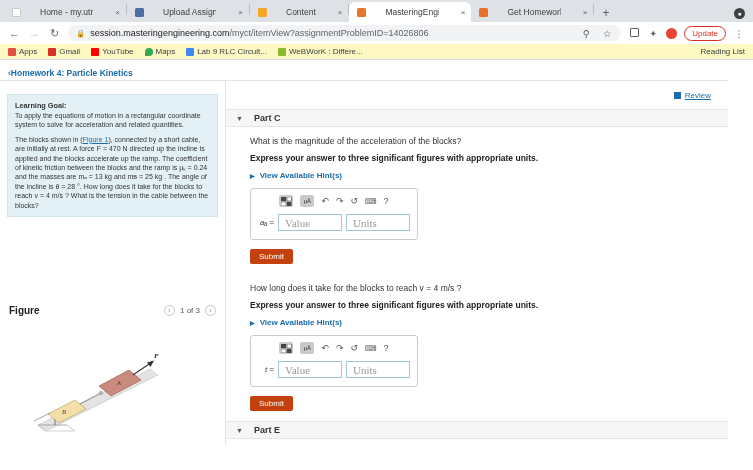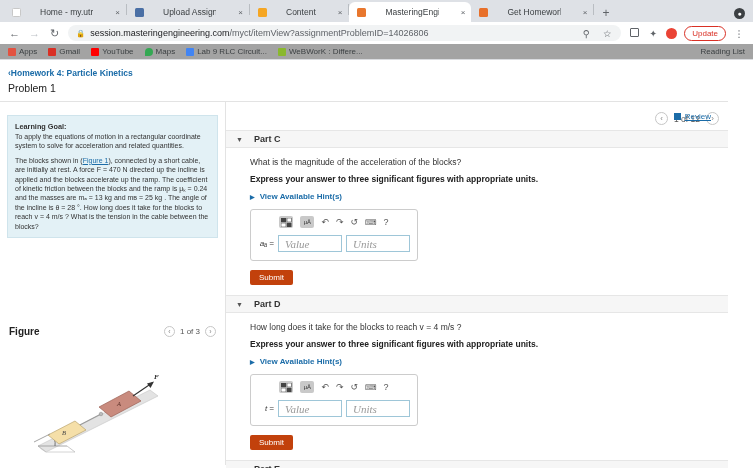--- a/index.html
+++ b/index.html
@@ -45,21 +45,21 @@
   .url .host { color:#202124; }
   .url .path { color:#5f6368; }
   .tb-icon { color:#5f6368; font-size:9.5px; width:12px; text-align:center; }
   .ext-box { width:9px;height:9px;border:1px solid #5f6368;border-radius:1px; display:inline-block;}
   .avatar-orange { width:11px;height:11px;border-radius:50%;background:#ea4335; }
   .update-btn {
     border:1px solid #d93025; color:#d93025; border-radius:9px;
     font-size:8px; padding:1px 7px; white-space:nowrap; line-height:11px;
   }
 
-  .bookmarks { display:flex; align-items:center; height:16px; background:#a3a3a3; padding:0 8px; gap:11px; border-bottom:1px solid #dadce0; }
+  .bookmarks { display:flex; align-items:center; height:16px; background:#fef9c3; padding:0 8px; gap:11px; border-bottom:1px solid #dadce0; }
   .bm { display:flex; align-items:center; gap:3px; font-size:8px; color:#3c4043; white-space:nowrap; }
   .bm .bmico { width:8px;height:8px;border-radius:1px;display:inline-block;flex:0 0 auto;}
   .bm-right { margin-left:auto; display:flex; align-items:center; gap:3px; font-size:8px; color:#3c4043;}
 
   
   .page { width:728px; height:408px; background:#fff; position:relative; overflow:hidden; }
 
   .crumbbar { padding:6px 8px 2px 8px; }
   .crumb { color:#1b6ca8; font-size:8.5px; font-weight:bold; }
   .prob-title { font-size:10.5px; color:#222; padding:2px 8px 7px 8px; font-weight:normal;}
@@ -102,21 +102,21 @@
     width:168px; padding:6px 7px 8px 7px;
   }
   .mathbar { display:flex; align-items:center; gap:7px; justify-content:center; margin-bottom:7px; }
   .mb-btn { width:14px;height:12px; background:#c9c9c9; border-radius:2px; display:flex;align-items:center;justify-content:center;}
   .mb-icon { color:#555; font-size:9px; }
   .mb-small { font-size:6px; color:#333; }
   .inputrow { display:flex; align-items:center; gap:4px; }
   .varlabel { font-size:8px; font-style:italic; color:#333; white-space:nowrap; width:16px; text-align:right;}
   .fld {
     border:1px solid #9ec6d8; height:17px; flex:1 1 0;
-    font-family:"Liberation Serif", serif; font-style:italic; font-size:11px;
+    font-family:"Liberation Serif", serif; font-size:11px;
     color:#999; display:flex; align-items:center; padding-left:6px; background:#fff;
   }
   .submit {
     margin-top:9px; background:#c2410c; color:#fff; font-size:8px;
     padding:3px 9px; display:inline-block; border-radius:2px;
   }
 
   .reviewrow { position:absolute; right:17px; top:10px; display:flex; align-items:center; gap:4px; }
   .review-link { font-size:8px; color:#1b6ca8; text-decoration:underline; }
   .review-ico { width:7px; height:7px; background:#1b6ca8; display:inline-block;}
@@ -219,21 +219,20 @@
         <span>Reading List</span>
       </span>
   </div>
 </div>
 
 <div class="page">
 
   <div class="crumbbar">
     <span class="crumb">‹</span><span class="crumb">Homework 4: Particle Kinetics</span>
   </div>
-  <div class="prob-title">Problem 1</div>
 
   <div style="position:absolute; right:9px; top:52px; display:flex; align-items:center; gap:6px;">
     <span class="circbtn lg">‹</span>
     <span style="font-size:8.5px;color:#555;">1 of 12</span>
     <span class="circbtn lg">›</span>
   </div>
 
   <div class="cols">
 
     <div class="leftcol">
@@ -332,24 +331,20 @@
           </div>
           <div class="inputrow">
             <span class="varlabel">aₐ =</span>
             <span class="fld">Value</span>
             <span class="fld">Units</span>
           </div>
         </div>
         <div class="submit">Submit</div>
       </div>
 
-      <div class="parthead">
-        <span class="caret">▼</span>
-        <span class="partlabel">Part D</span>
-      </div>
       <div class="partbody">
         <div class="qtext">How long does it take for the blocks to reach v = 4 m/s ?</div>
         <div class="qbold">Express your answer to three significant figures with appropriate units.</div>
         <div class="hintlink">
           <span class="hintcaret">▶</span>
           <span>View Available Hint(s)</span>
         </div>
 
         <div class="answerbox">
           <div class="mathbar">

